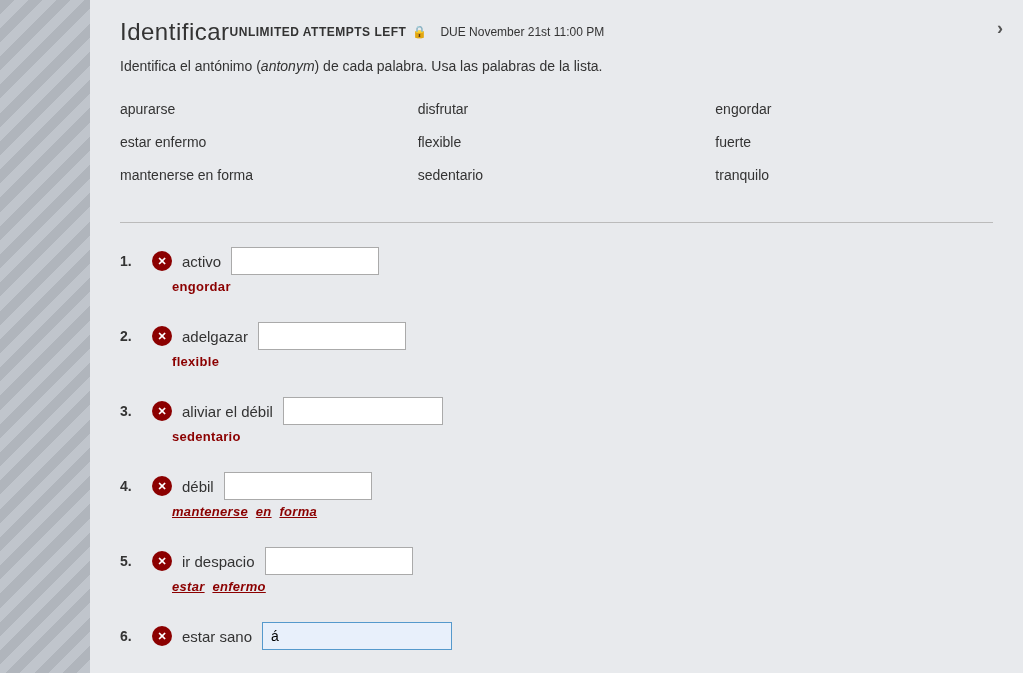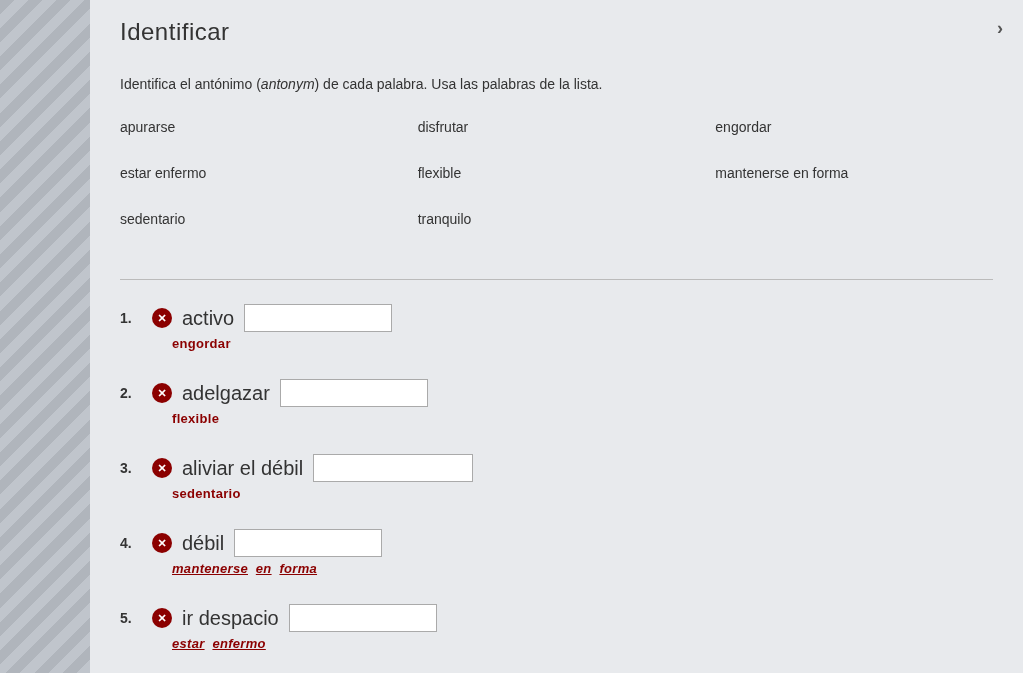--- a/index.html
+++ b/index.html
@@ -24,21 +24,21 @@
     .main-content {
       flex: 1;
       background: #e8eaed;
       padding: 18px 30px 30px 30px;
       min-height: 673px;
       position: relative;
     }
     .header {
       display: flex;
       align-items: center;
-      margin-bottom: 28px;
+      margin-bottom: 10px;
       flex-wrap: wrap;
     }
     .page-title {
       font-size: 24px;
       font-weight: 300;
       color: #333;
       letter-spacing: 0.5px;
     }
     .header-meta {
       display: flex;
@@ -68,21 +68,21 @@
       font-size: 14px;
       color: #333;
       margin-bottom: 20px;
       line-height: 1.5;
     }
     .instructions em {
     }
     .word-bank {
       display: grid;
       grid-template-columns: 1fr 1fr 1fr;
-      gap: 22px 20px;
+      gap: 9px 20px;
       margin-bottom: 24px;
       padding-bottom: 18px;
       border-bottom: 1px solid #bbb;
     }
     .word-bank-item {
       font-size: 14px;
       color: #333;
       padding: 4px 0;
     }
     .back-button {
@@ -125,21 +125,21 @@
       justify-content: center;
       flex-shrink: 0;
     }
     .error-icon::after {
       content: '✕';
       color: white;
       font-size: 11px;
       font-weight: bold;
     }
     .question-word {
-      font-size: 20px;
+      font-size: 15px;
       color: #333;
       white-space: nowrap;
     }
     .answer-input {
       border: 1px solid #aaa;
       background: white;
       padding: 4px 8px;
       font-size: 14px;
       height: 28px;
       outline: none;
@@ -171,32 +171,38 @@
 <body>
 
 <div class="sidebar"></div>
 
 <div class="main-content">
 
   <div class="back-button">›</div>
 
   <div class="header">
     <h1 class="page-title">Identificar</h1>
+    <div class="header-meta">
+      <span class="attempts-label">UNLIMITED ATTEMPTS LEFT</span>
+      <span class="lock-icon">🔒</span>
+      <span class="due-label">DUE  November 21st 11:00 PM</span>
+    </div>
   </div>
 
   <p class="instructions">
     Identifica el antónimo (<em>antonym</em>) de cada palabra. Usa las palabras de la lista.
   </p>
 
   <div class="word-bank">
     <span class="word-bank-item">apurarse</span>
     <span class="word-bank-item">disfrutar</span>
     <span class="word-bank-item">engordar</span>
     <span class="word-bank-item">estar enfermo</span>
     <span class="word-bank-item">flexible</span>
+    <span class="word-bank-item">fuerte</span>
     <span class="word-bank-item">mantenerse en forma</span>
     <span class="word-bank-item">sedentario</span>
     <span class="word-bank-item">tranquilo</span>
     <span class="word-bank-item"></span>
     <span class="word-bank-item"></span>
   </div>
 
   <div class="questions-section">
 
     <div class="question-row">

